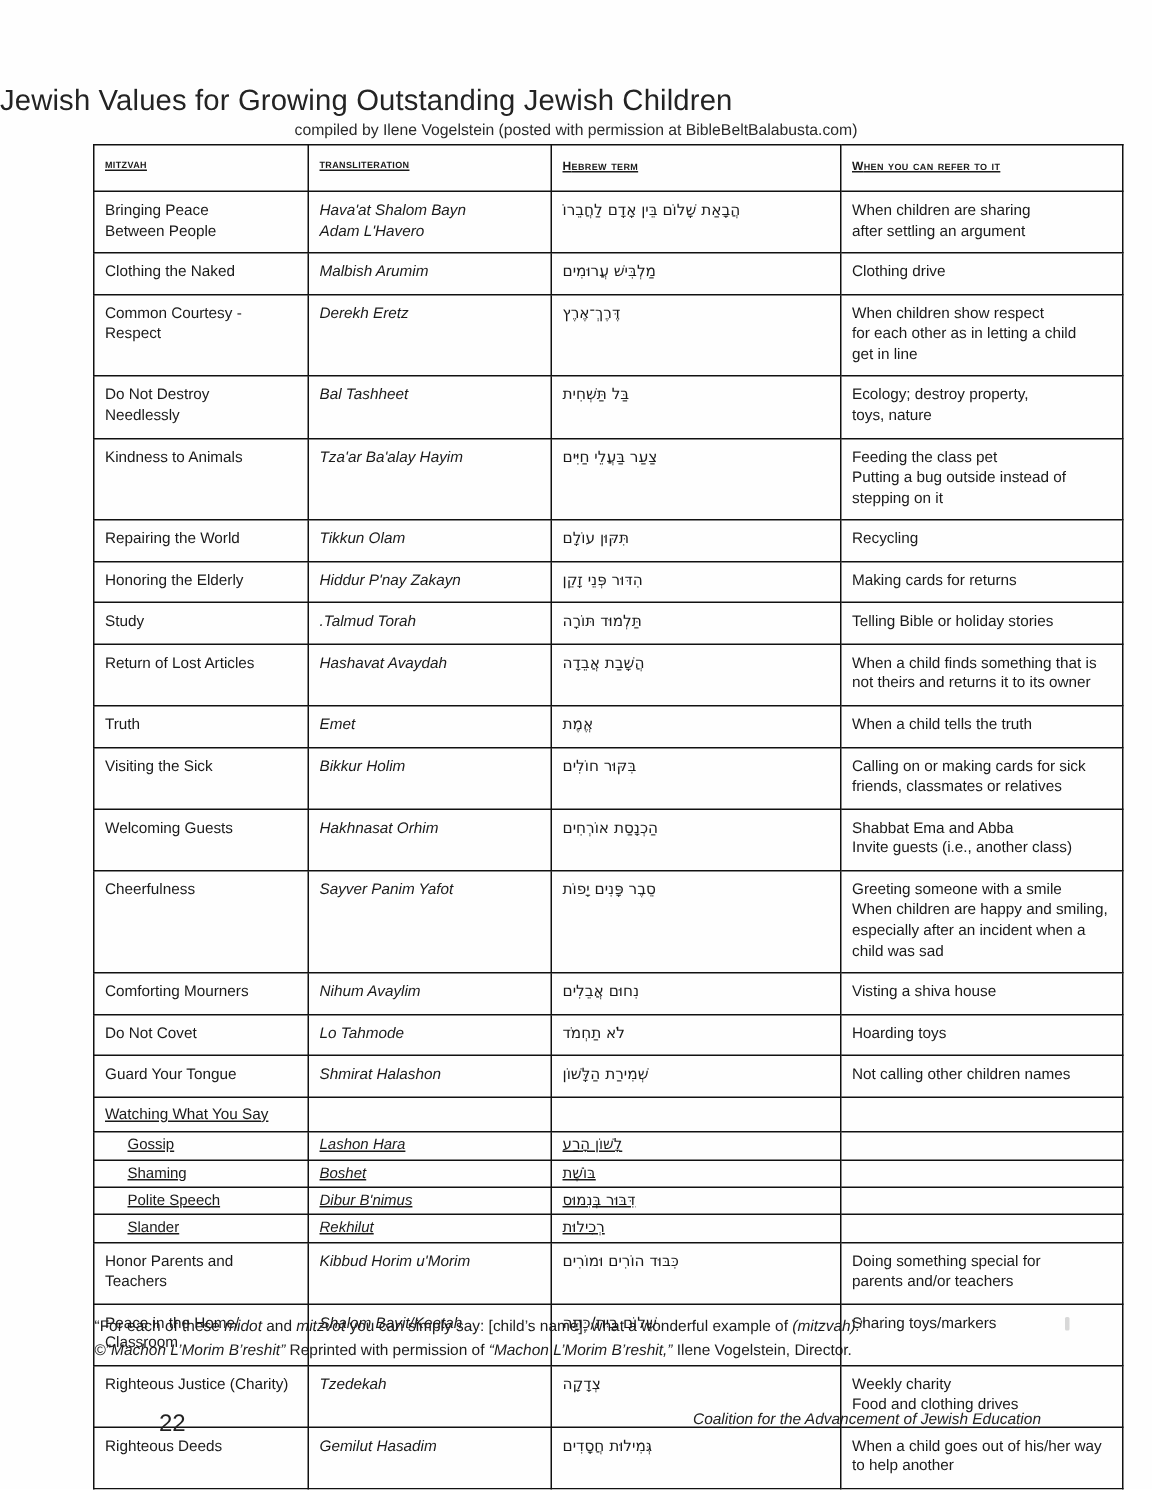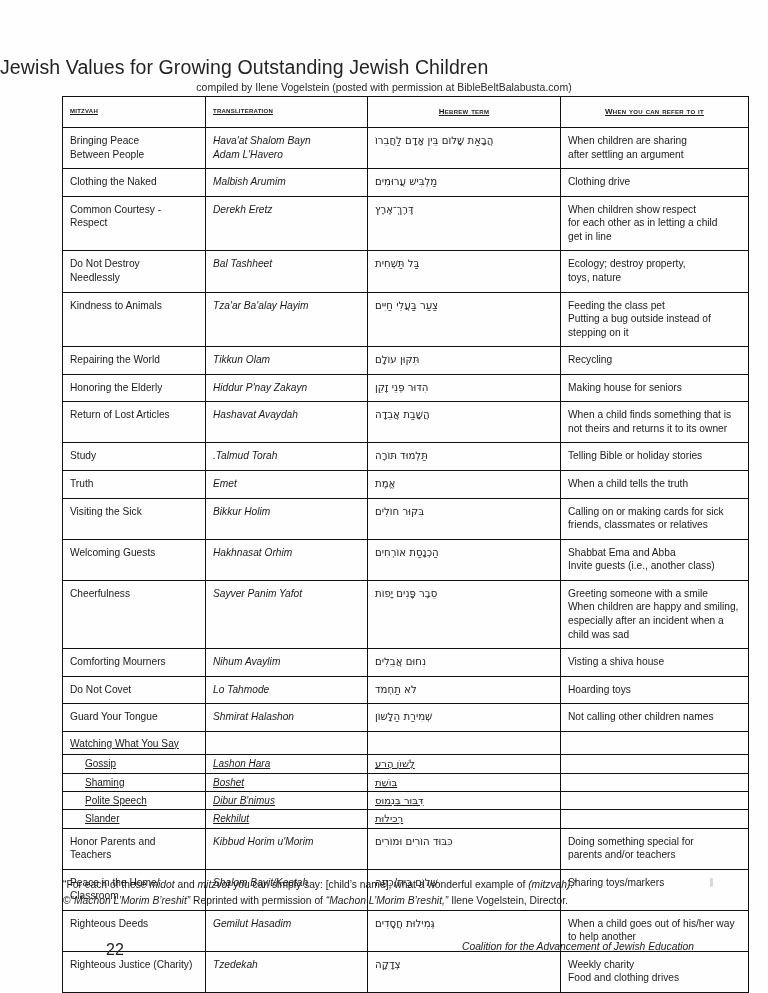--- a/index.html
+++ b/index.html
@@ -70,21 +70,21 @@
     font-variant: small-caps;
     letter-spacing: 0.25px;
     text-transform: lowercase;
     text-decoration: underline;
   }
   .hdr-txt::first-letter { font-size: 11px; }
   th.c1, td.c1 { width: 128px; }
   th.c2, td.c2 { width: 147px; }
   th.c3, td.c3 { width: 178px; }
   th.c4, td.c4 { width: 173px; }
-  th.c3 .hdr-txt, th.c4 .hdr-txt { display: block; text-align: center; }
+  th.c3 .hdr-txt, th.c4 .hdr-txt { display: block; text-align: left; }
   td.translit {
     font-style: italic;
     font-size: 10.4px;
   }
   td.hebrew {
     text-align: center;
     direction: rtl;
     font-family: "DejaVu Sans", sans-serif;
     font-size: 10.6px;
     line-height: 1.5;
@@ -194,35 +194,35 @@
         <tr>
           <td class="c1">Repairing the World</td>
           <td class="c2 translit">Tikkun Olam</td>
           <td class="c3 hebrew">תִּקּוּן עוֹלָם</td>
           <td class="c4">Recycling</td>
         </tr>
         <tr>
           <td class="c1">Honoring the Elderly</td>
           <td class="c2 translit">Hiddur P'nay Zakayn</td>
           <td class="c3 hebrew">הִדּוּר פְּנֵי זָקֵן</td>
-          <td class="c4">Making house for seniors</td>
+          <td class="c4">Making cards for returns</td>
+        </tr>
+        <tr>
+          <td class="c1">Study</td>
+          <td class="c2 translit">.Talmud Torah</td>
+          <td class="c3 hebrew">תַּלְמוּד תּוֹרָה</td>
+          <td class="c4">Telling Bible or holiday stories</td>
         </tr>
         <tr>
           <td class="c1">Return of Lost Articles</td>
           <td class="c2 translit">Hashavat Avaydah</td>
           <td class="c3 hebrew">הֲשָׁבַת אֲבֵדָה</td>
           <td class="c4">When a child finds something that is<br>not theirs and returns it to its owner</td>
         </tr>
         <tr>
-          <td class="c1">Study</td>
-          <td class="c2 translit">.Talmud Torah</td>
-          <td class="c3 hebrew">תַּלְמוּד תּוֹרָה</td>
-          <td class="c4">Telling Bible or holiday stories</td>
-        </tr>
-        <tr>
           <td class="c1">Truth</td>
           <td class="c2 translit">Emet</td>
           <td class="c3 hebrew">אֱמֶת</td>
           <td class="c4">When a child tells the truth</td>
         </tr>
         <tr>
           <td class="c1">Visiting the Sick</td>
           <td class="c2 translit">Bikkur Holim</td>
           <td class="c3 hebrew">בִּקּוּר חוֹלִים</td>
           <td class="c4">Calling on or making cards for sick<br>friends, classmates or relatives</td>
@@ -293,32 +293,32 @@
           <td class="c3 hebrew">כִּבּוּד הוֹרִים וּמוֹרִים</td>
           <td class="c4">Doing something special for<br>parents and/or teachers</td>
         </tr>
         <tr>
           <td class="c1">Peace in the Home/<br>Classroom</td>
           <td class="c2 translit">Shalom Bayit/Keetah</td>
           <td class="c3 hebrew">שְׁלוֹם בַּיִת/כִּתָּה</td>
           <td class="c4">Sharing toys/markers</td>
         </tr>
         <tr>
+          <td class="c1">Righteous Justice (Charity)</td>
+          <td class="c2 translit">Tzedekah</td>
+          <td class="c3 hebrew">צְדָקָה</td>
+          <td class="c4">Weekly charity<br>Food and clothing drives</td>
+        </tr>
+        <tr>
           <td class="c1">Righteous Deeds</td>
           <td class="c2 translit">Gemilut Hasadim</td>
           <td class="c3 hebrew">גְּמִילוּת חֲסָדִים</td>
           <td class="c4">When a child goes out of his/her way<br>to help another</td>
         </tr>
         <tr>
-          <td class="c1">Righteous Justice (Charity)</td>
-          <td class="c2 translit">Tzedekah</td>
-          <td class="c3 hebrew">צְדָקָה</td>
-          <td class="c4">Weekly charity<br>Food and clothing drives</td>
-        </tr>
-        <tr>
           <td class="c1">Respecting the Poor</td>
           <td class="c2 translit">K'vod He-ahnee</td>
           <td class="c3 hebrew">כְּבוֹד הֶעָנִי</td>
           <td class="c4">Giving money to homeless</td>
         </tr>
       </tbody>
   </table>
 
   <div class="note note1">
     <span>“For each of these </span><i>midot</i><span> and </span><i>mitzvot</i><span> you can simply say: [child’s name], what a wonderful example of </span><i>(mitzvah).</i><span>”</span>

